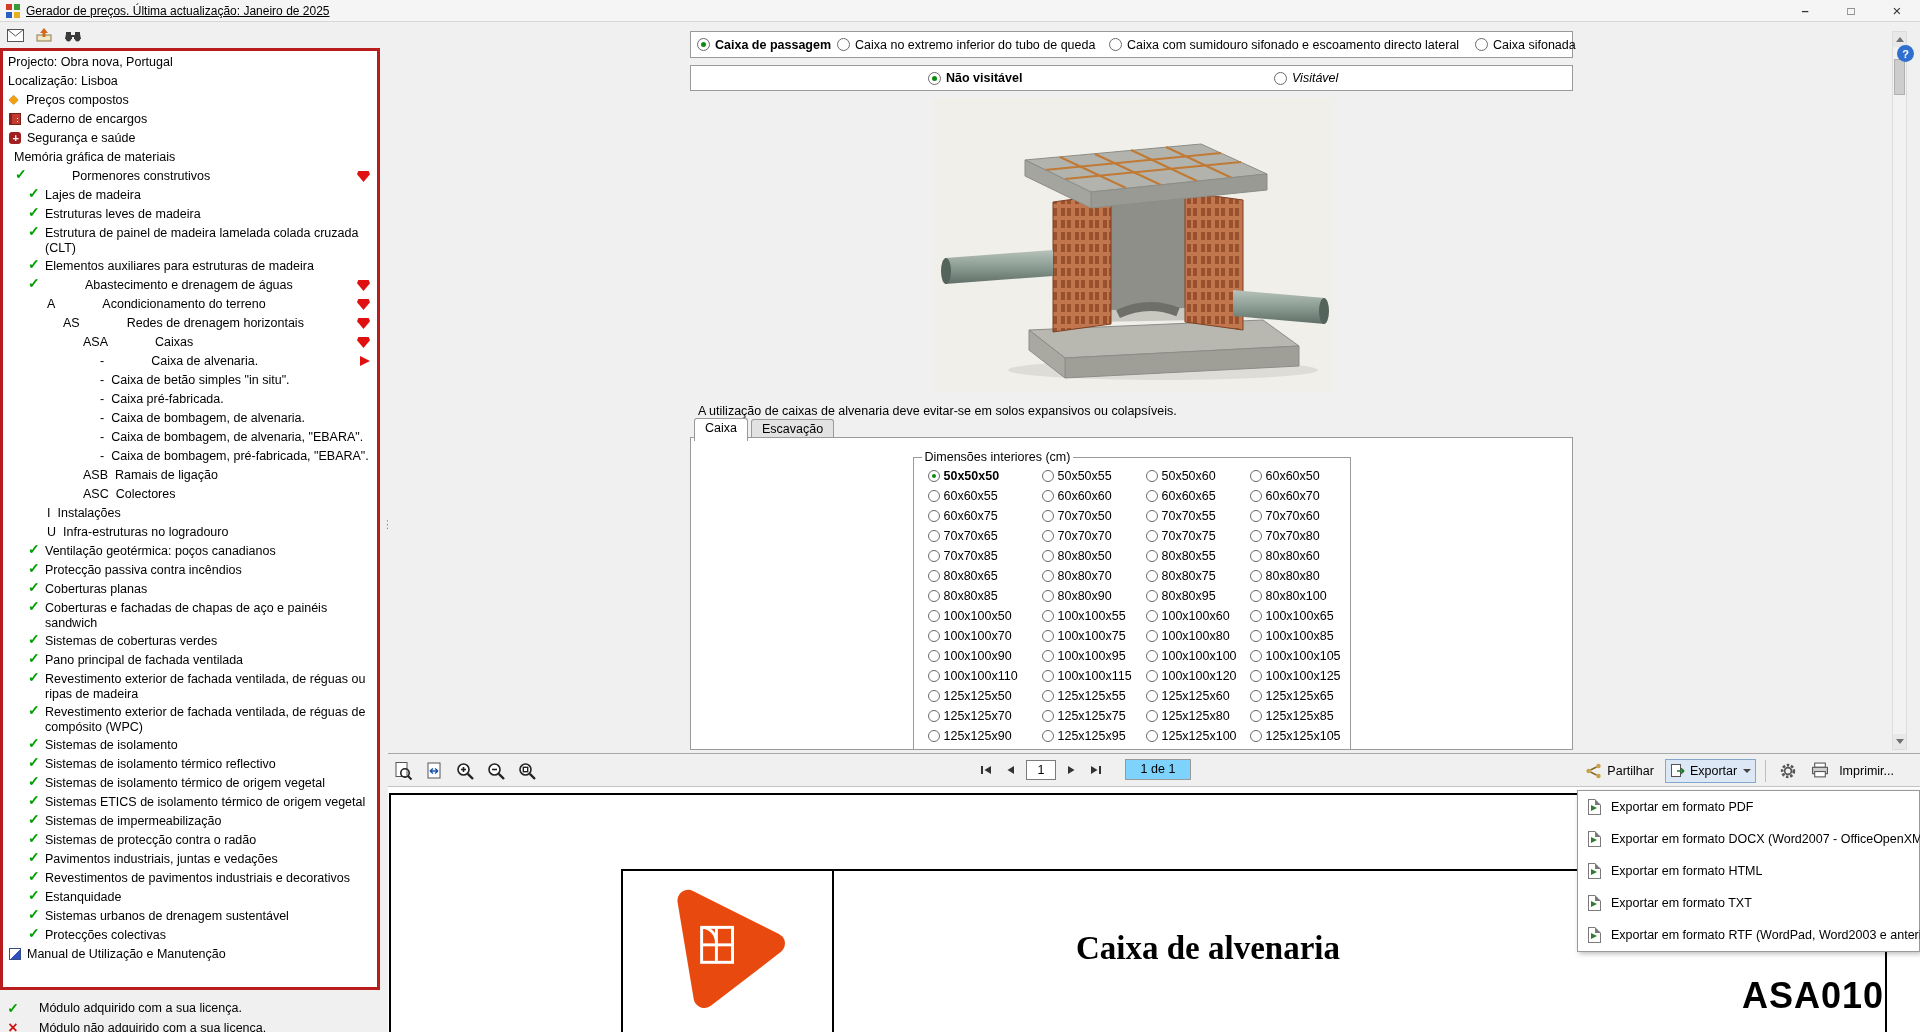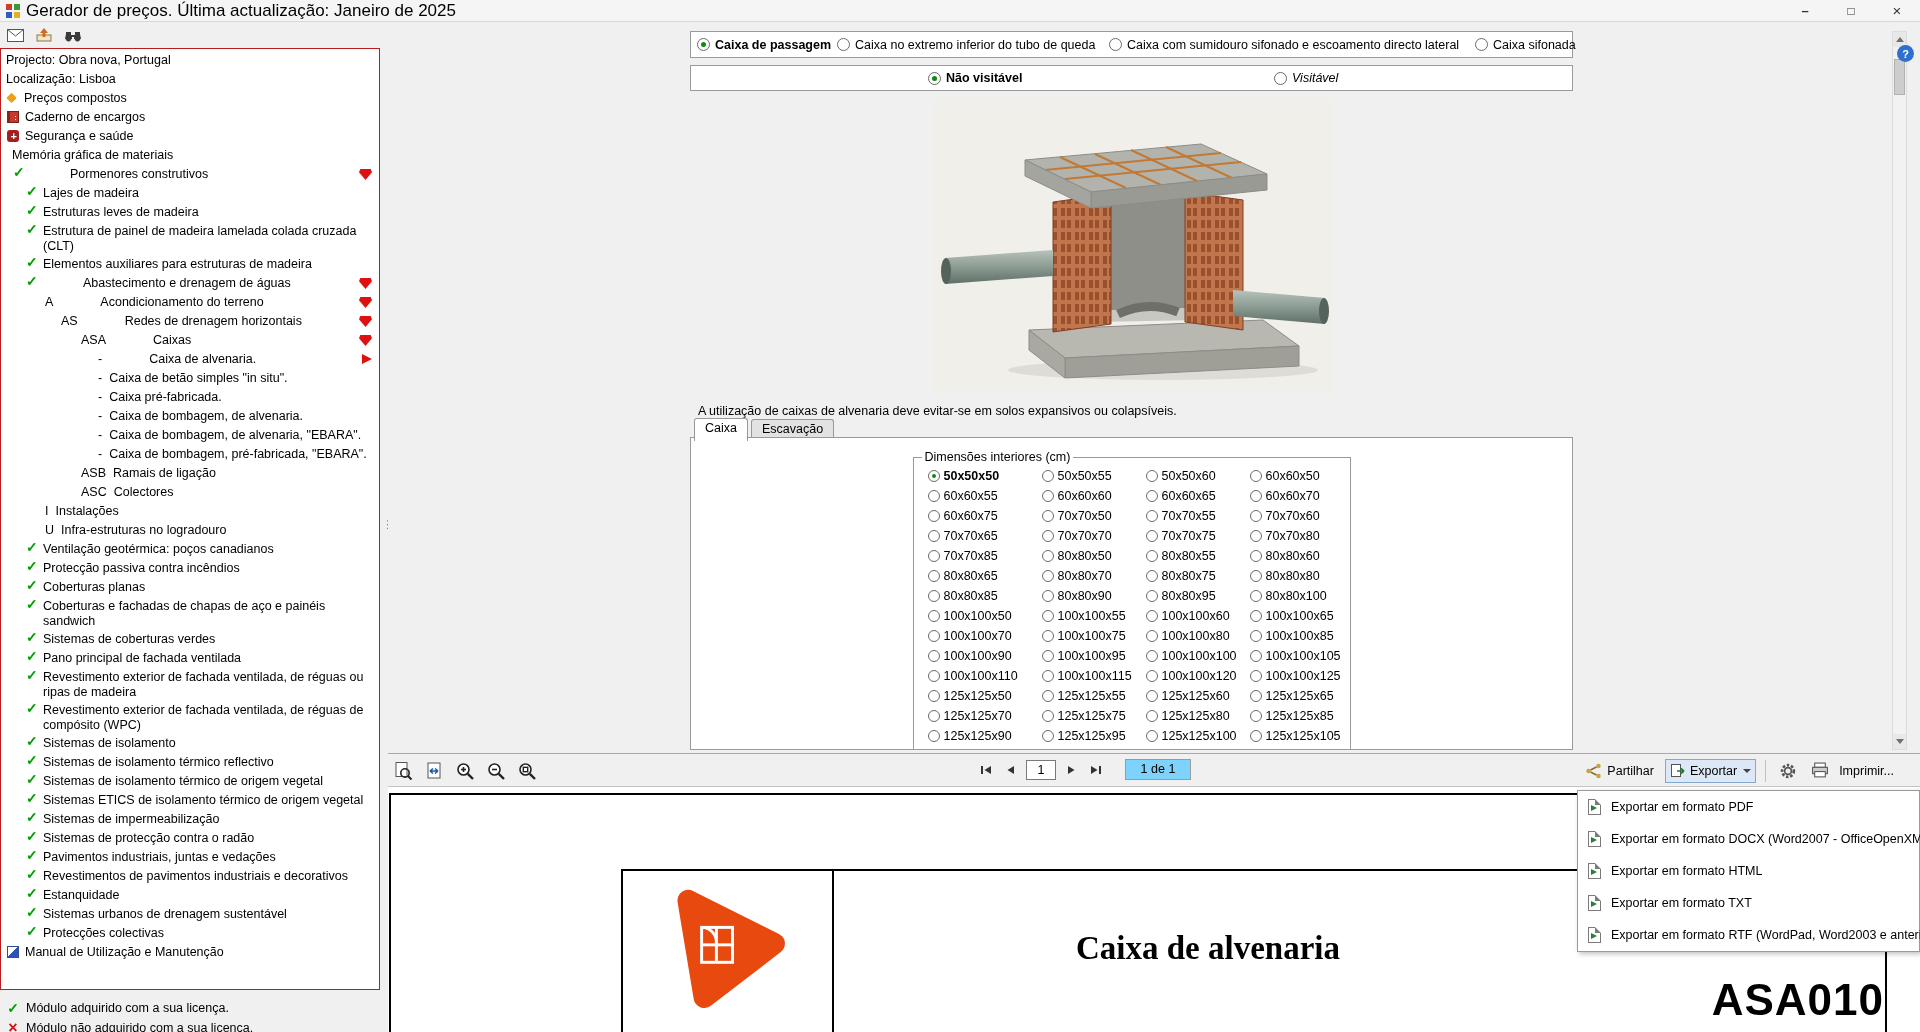--- a/index.html
+++ b/index.html
@@ -6,38 +6,38 @@
   html,body { width:1920px; height:1032px; overflow:hidden; background:#f0f0f0;
     font-family:"Liberation Sans", sans-serif; font-size:12.5px; color:#000; }
 
   
   .titlebar { position:absolute; left:0; top:0; width:1920px; height:22px;
     background:#f5f5f5; border-bottom:1px solid #d8d8d8; display:flex; align-items:center; }
   .app-icon { position:relative; width:14px; height:14px; margin:0 6px 0 6px; flex:none; }
   .app-icon i { position:absolute; width:6px; height:6px; }
   .app-icon .q1{left:0;top:0;background:#d23c28;} .app-icon .q2{right:0;top:0;background:#3a9a3a;}
   .app-icon .q3{left:0;bottom:0;background:#2b5fc0;} .app-icon .q4{right:0;bottom:0;background:#e8b01e;}
-  .tb-title { font-size:17px; }
+  .tb-title { font-size:12px;text-decoration:underline; }
   .win-btns { margin-left:auto; display:flex; height:100%; }
   .wb { width:46px; height:100%; display:flex; align-items:center; justify-content:center;
     color:#333; font-size:13px; cursor:default; }
   .wb-min::before{content:"–"; font-weight:bold;}
   .wb-max::before{content:"□"; font-size:12px;}
   .wb-close::before{content:"×"; font-size:15px;}
 
   
   .app-toolbar { position:absolute; left:0; top:22px; width:380px; height:26px;
     display:flex; align-items:center; gap:7px; padding-left:4px; }
   .atb-btn { width:22px; height:20px; display:flex; align-items:center; justify-content:center;
     border:1px solid transparent; }
 
   
   .sidebar { position:absolute; left:0; top:48px; width:380px; height:984px; }
   .tree { position:absolute; left:0; top:0; width:380px; height:942px; background:#fff;
-    border:1px solid #b91c1c; overflow:hidden; padding-top:2px; }
+    border:3px solid #b91c1c; overflow:hidden; padding-top:2px; }
   .tree-row { display:flex; align-items:flex-start; min-height:19px; padding:2px 2px 1px 0;
     line-height:15px; cursor:default; }
   .tree-row.v-0{padding-left:5px;} .tree-row.v-1{padding-left:11px;} .tree-row.v-2{padding-left:24px;}
   .tree-row.v-3{padding-left:44px;} .tree-row.v-4{padding-left:60px;} .tree-row.v-5{padding-left:80px;}
   .tree-row.v-6{padding-left:97px;}
   .tree-row.v-true{font-weight:normal;gap:40px;}
   .tcode{margin-right:7px; flex:none;} .tcode:empty{display:none; margin:0;}
   .tlabel{flex:1; padding-right:4px;}
   .ticon{flex:none; width:15px; height:14px; margin-right:3px; position:relative; display:none;}
   .ticon.v-check{display:block;}
@@ -55,21 +55,21 @@
   .ticon.v-safety::before{content:"+"; position:absolute; left:3.5px; top:-1px; color:#fff;
     font-size:11px; font-weight:bold;}
   .ticon.v-manual{display:block; width:12px; height:12px; margin:1px 6px 0 1px;
     border:1px solid #334f8a; background:linear-gradient(135deg,#ffffff 50%,#3050c0 50%);}
   .ricon{display:none; flex:none; margin-left:auto; margin-right:5px; margin-top:2px;}
   .ricon.v-shield{display:block; width:13px; height:11px; background:#e01010;
     clip-path:polygon(50% 100%, 0 30%, 10% 0, 90% 0, 100% 30%);}
   .ricon.v-arrow{display:block; width:0; height:0; border-left:10px solid #e01010;
     border-top:5px solid transparent; border-bottom:5px solid transparent;}
   .legend { position:absolute; left:0; top:946px; width:380px; padding:4px 2px; }
-  .legend-row { display:flex; align-items:center; gap:6px; height:20px; padding-left:4px; }
+  .legend-row { display:flex; align-items:center; gap:19px; height:20px; padding-left:4px; }
   .licon{width:14px; text-align:center; flex:none;}
   .licon.v-check::before{content:"✓"; color:#00a000; font-weight:bold; font-size:14px;}
   .licon.v-cross::before{content:"×"; color:#d01010; font-weight:bold; font-size:16px;}
 
   
   .splitter{position:absolute; left:380px; top:22px; width:8px; height:1010px;}
   .grip{position:absolute; left:2px; top:500px; color:#888; font-size:11px; line-height:4px;}
 
   
   .main{position:absolute; left:388px; top:22px; width:1532px; height:1010px; background:#f0f0f0;}
@@ -136,21 +136,21 @@
   .ln{position:absolute; background:#000;}
   .page-top{left:1px; top:6px; width:1498px; height:2px;}
   .page-left{left:1px; top:6px; width:2px; height:239px;}
   .page-right{left:1497px; top:6px; width:2px; height:239px;}
   .hdr-top{left:233px; top:82px; width:1266px; height:2px;}
   .hdr-left{left:233px; top:82px; width:2px; height:163px;}
   .hdr-div{left:444px; top:82px; width:2px; height:163px;}
   .doc-logo{position:absolute; left:273px; top:92px; width:135px; height:129px;}
   .doc-title{position:absolute; left:600px; top:143px; width:440px; text-align:center;
     font-family:"Liberation Serif", serif; font-weight:bold; font-size:33px; color:#000;}
-  .doc-code{position:absolute; right:36px; top:188px; font-weight:bold; font-size:44px;
+  .doc-code{position:absolute; right:36px; top:188px; font-weight:bold; font-size:36px;
     letter-spacing:1px; color:#000;}
 
   
   .export-menu{position:absolute; left:1577px; top:790px; width:343px; background:#fff;
     border:1px solid #9a9a9a; box-shadow:2px 2px 5px rgba(0,0,0,.25); z-index:100;}
   .mi{height:32px; display:flex; align-items:center; gap:10px; padding-left:10px; cursor:default;}
   .mi-icon{width:13px; height:16px; background:#fff; border:1px solid #7a7a7a; position:relative; flex:none;}
   .mi-icon::before{content:""; position:absolute; right:-1px; top:-1px; border:3px solid;
     border-color:#fff #fff #7a7a7a #7a7a7a;}
   .mi-icon::after{content:""; position:absolute; left:2px; top:5px; width:0; height:0;

